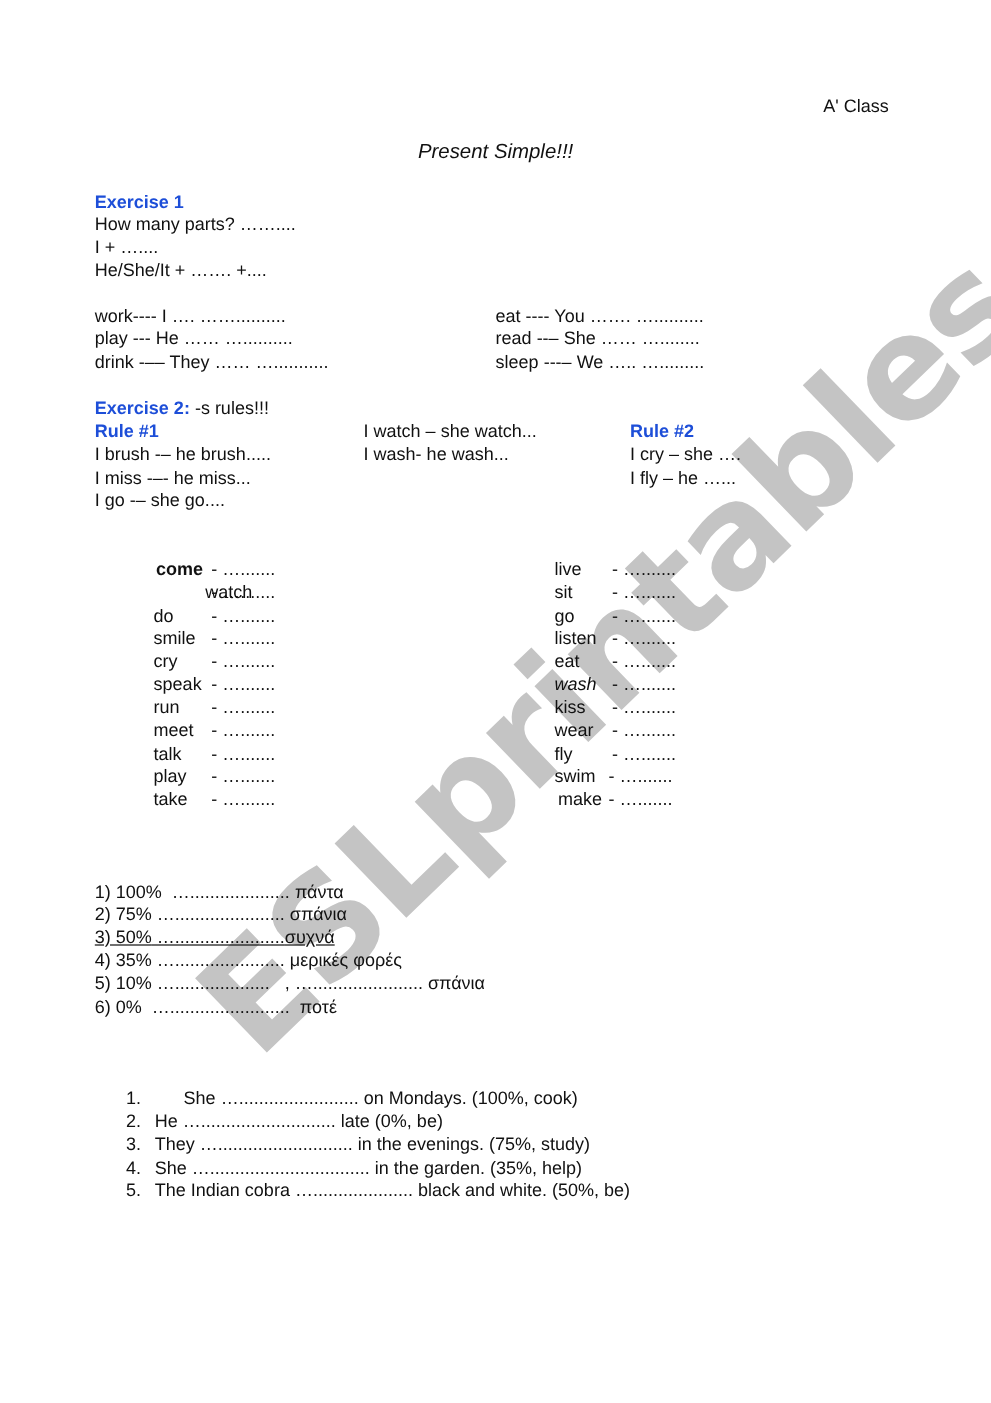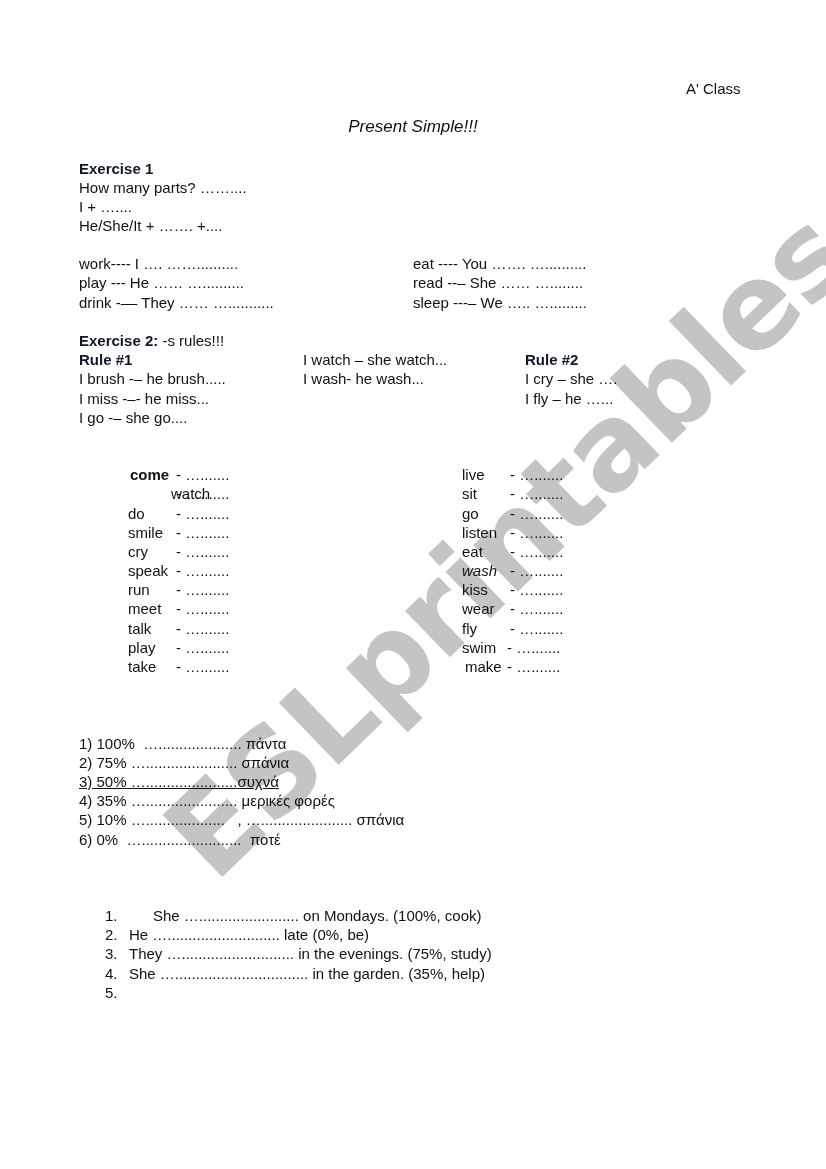--- a/index.html
+++ b/index.html
@@ -1,19 +1,19 @@
 <!DOCTYPE html>
 <html><head>
 <meta charset="utf-8">
 <style>
   html, body { margin:0; padding:0; background:#ffffff; }
   body { width:826px; height:1169px; position:relative; overflow:hidden;
          font-family:"Liberation Sans", sans-serif; color:#111; font-size:15px; }
   .abs { position:absolute; white-space:pre; line-height:19px; }
-  .bold { font-weight:bold; color:#0f172a; }
+  .bold { font-weight:bold; color:#1d4ed8; }
   .title { font-style:italic; font-size:17px; left:0; width:826px; text-align:center; }
   .watermark { position:absolute; left:85px; top:545px; width:720px; text-align:center;
                font-family:"DejaVu Sans", sans-serif; font-weight:bold; font-size:118px; line-height:120px;
                color:#c4c4c4; transform:rotate(-44deg); transform-origin:50% 50%;
                letter-spacing:-2px; white-space:nowrap; z-index:0; }
   .content { position:absolute; inset:0; z-index:1;border-radius:20px; }
 </style>
 </head>
 <body>
 
@@ -105,13 +105,14 @@
 
   <div class="abs" style="left:105px; top:906px;">1.</div>
   <div class="abs" style="left:129px; top:906px;margin-left:24px;">She …........................ on Mondays. (100%, cook)</div>
   <div class="abs" style="left:105px; top:925px;">2.</div>
   <div class="abs" style="left:129px; top:925px;">He …........................... late (0%, be)</div>
   <div class="abs" style="left:105px; top:944px;">3.</div>
   <div class="abs" style="left:129px; top:944px;">They …........................... in the evenings. (75%, study)</div>
   <div class="abs" style="left:105px; top:964px;">4.</div>
   <div class="abs" style="left:129px; top:964px;">She …................................ in the garden. (35%, help)</div>
   <div class="abs" style="left:105px; top:983px;">5.</div>
+  <div class="abs" style="left:129px; top:983px;">The Indian cobra ….................... black and white. (50%, be)</div>
 </div>
 
 </body></html>

